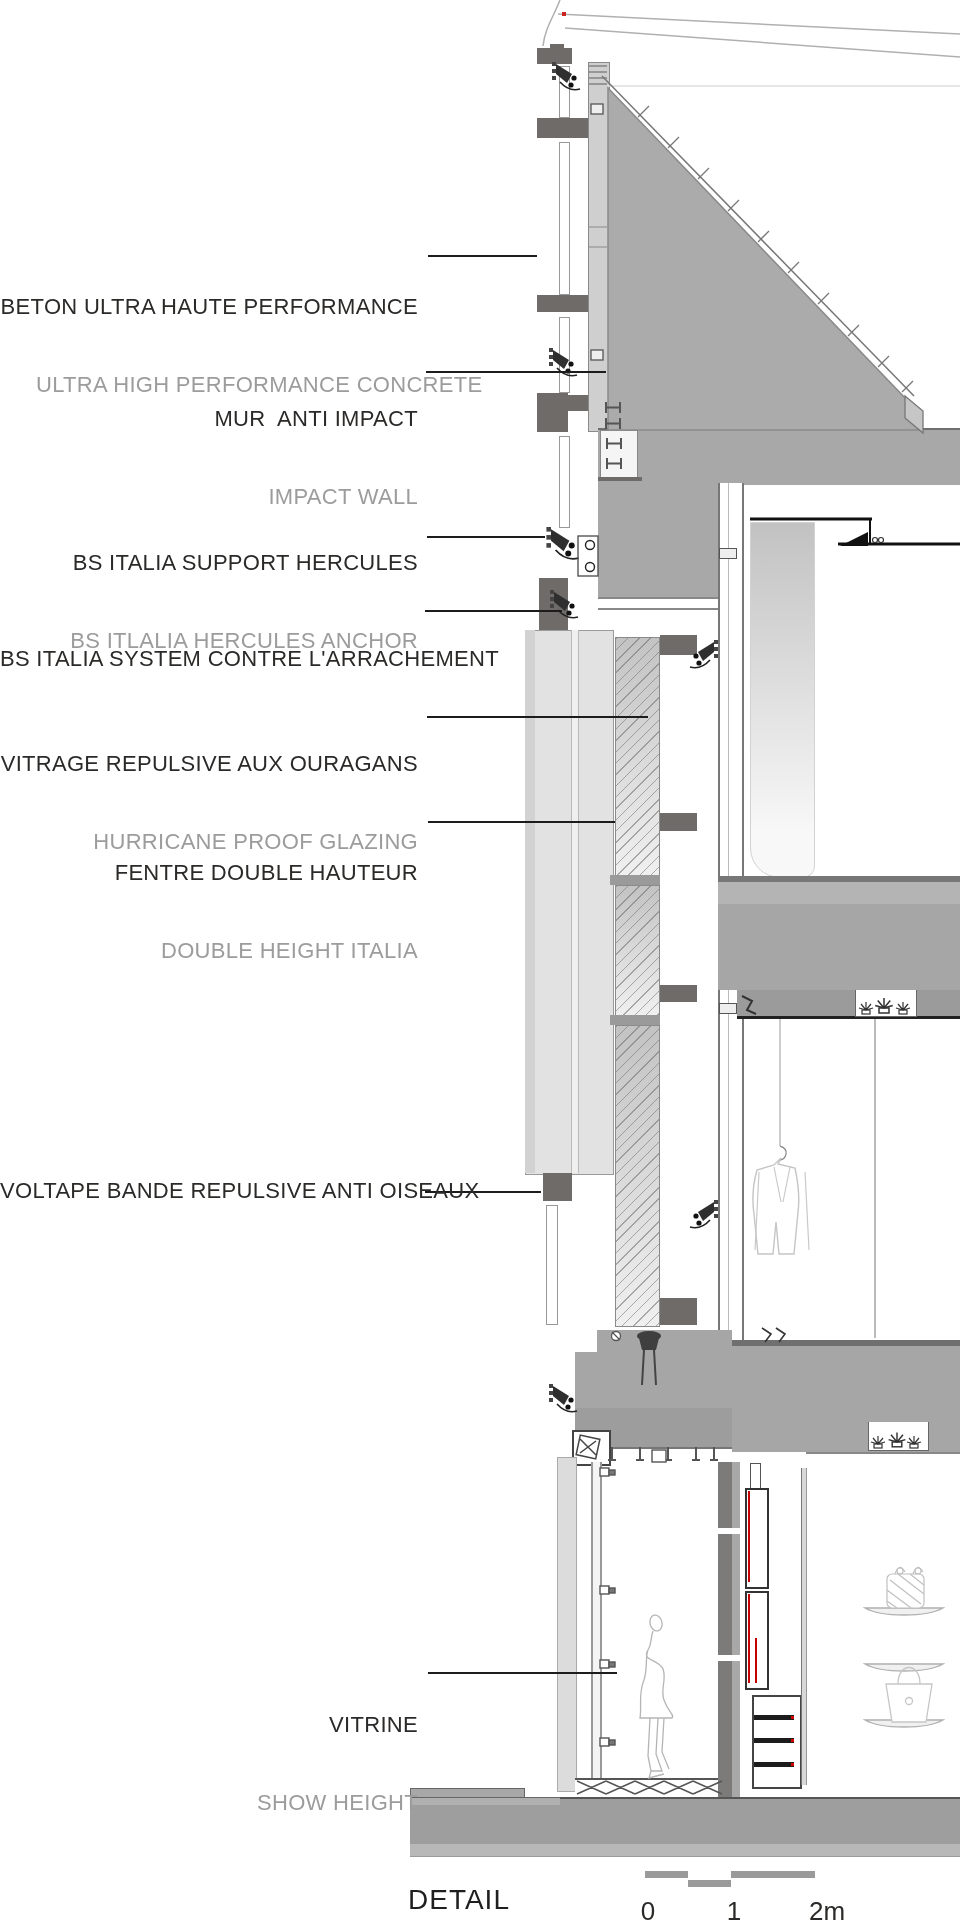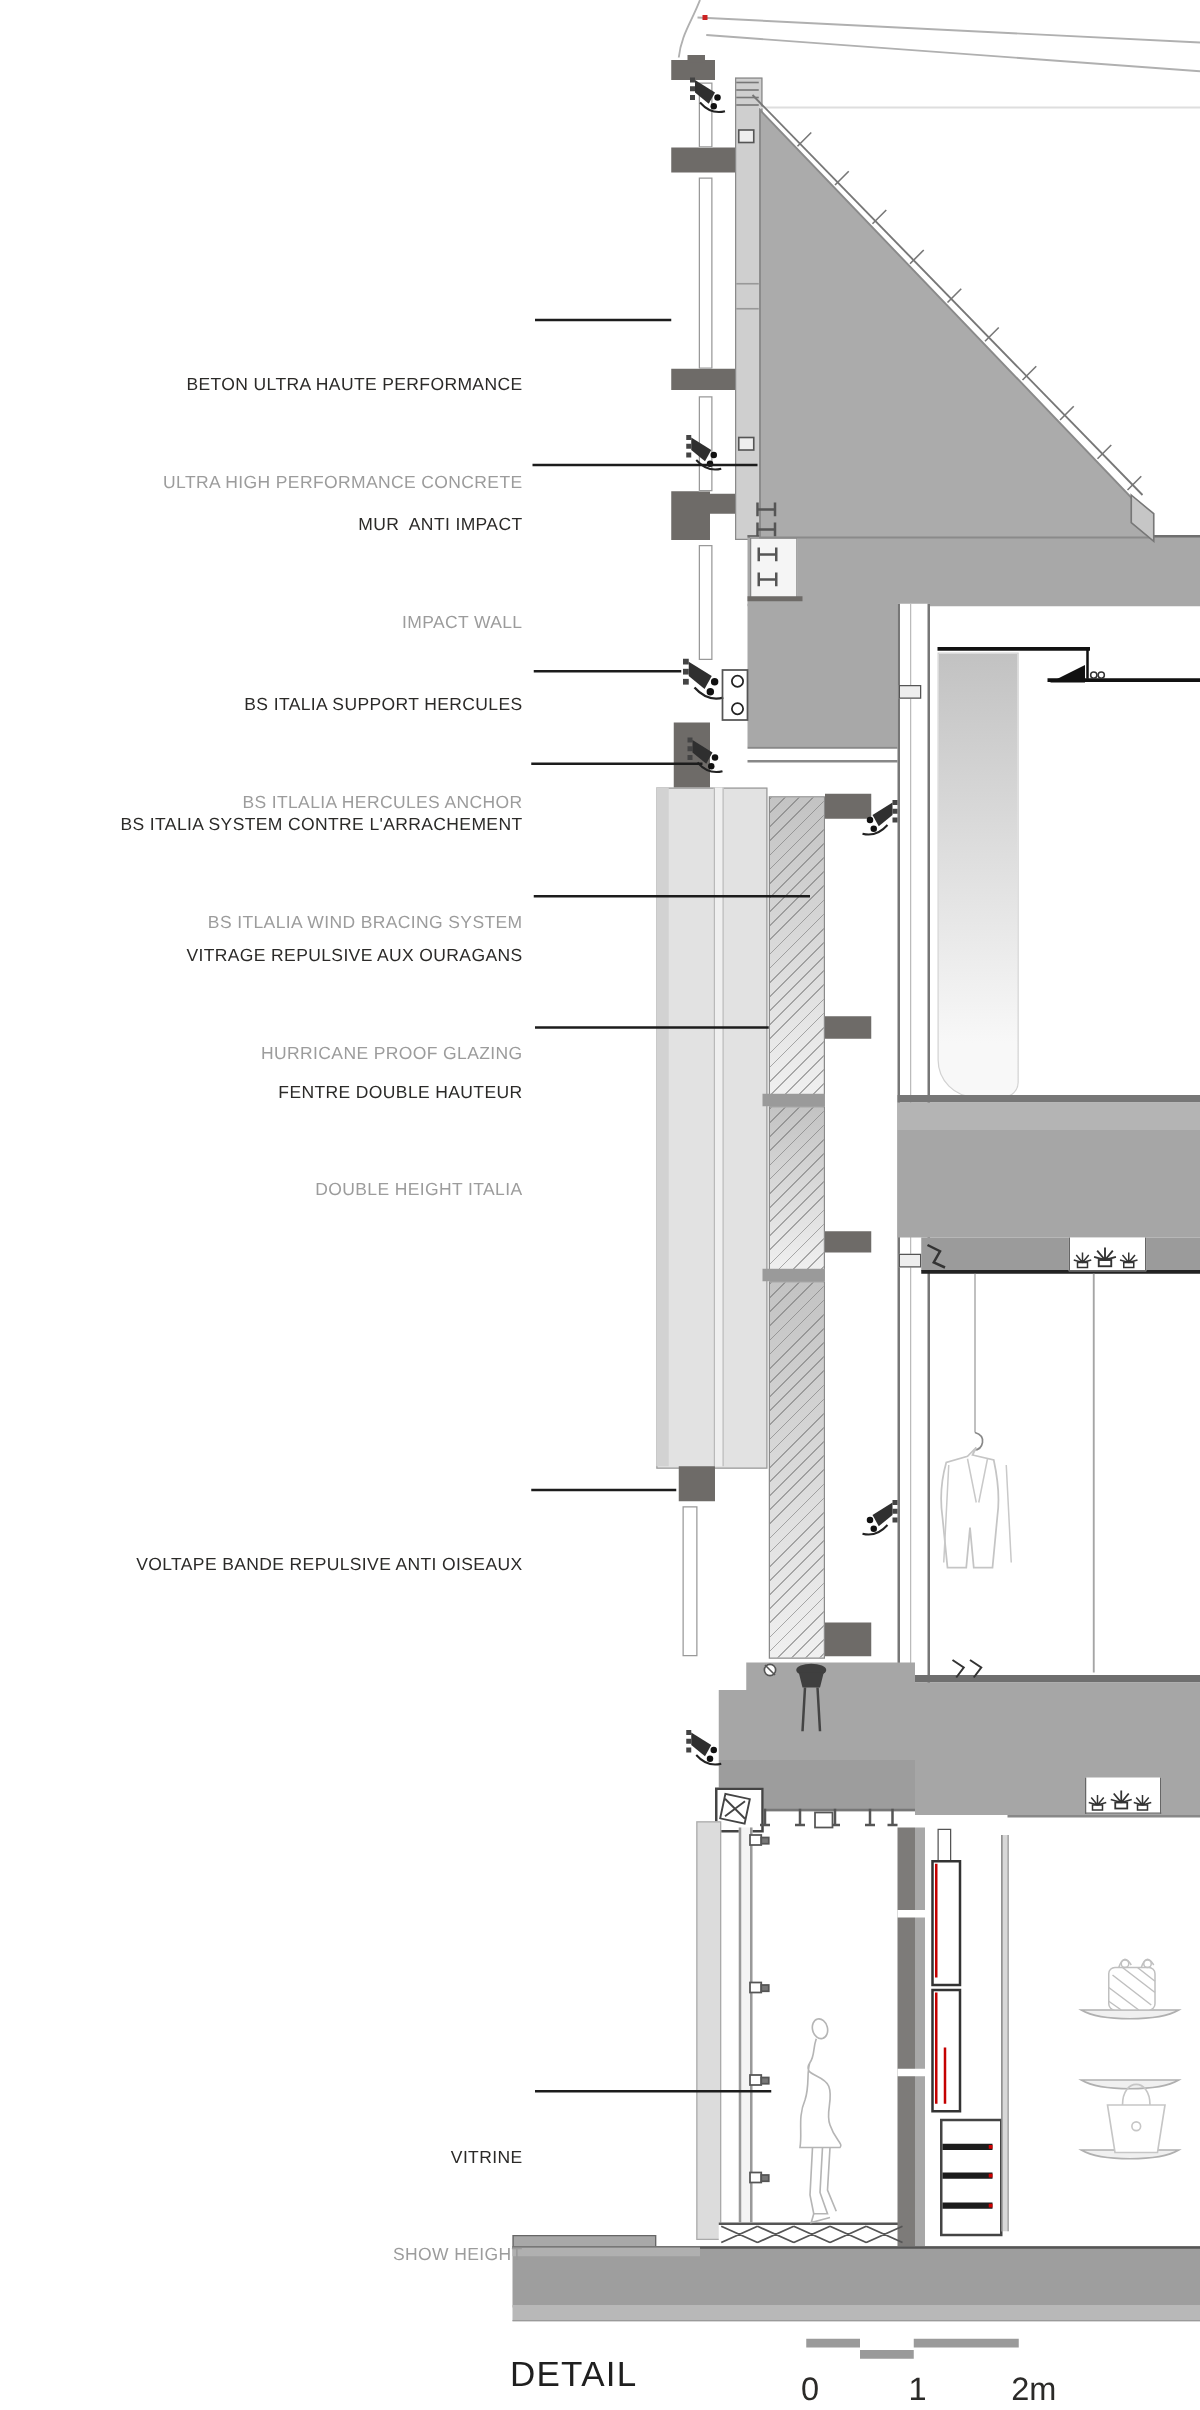--- a/index.html
+++ b/index.html
@@ -1,20 +1,20 @@
 <!DOCTYPE html>
 <html><head>
 <meta charset="utf-8">
 <style>
   html,body{margin:0;padding:0;background:#fff;}
   #stage{position:relative;width:960px;height:1928px;background:#fff;overflow:hidden;
          font-family:"Liberation Sans",sans-serif;}
   .abs{position:absolute;}
   .ann{position:absolute;left:0;width:418px;text-align:right;line-height:26px;
-       font-size:14px;letter-spacing:.3px;white-space:pre;}
+       font-size:22px;letter-spacing:.3px;white-space:pre;}
   .ann .fr{color:#2b2a28;display:block;}
   .ann .en{color:#9c9c9c;display:block;margin-left:36px;}
   .glass{background:
       repeating-linear-gradient(135deg, rgba(110,110,110,.55) 0 1px, rgba(0,0,0,0) 1px 8px),
       linear-gradient(180deg,#c3c3c3,#f0f0f0);
       border:1px solid #8a8a8a;}
   .darkc{background:#6e6b68;}
   .title{position:absolute;color:#1f1f1f;font-size:28px;letter-spacing:1px;}
   .scalenum{position:absolute;color:#2b2a28;font-size:26px;text-align:center;}
   .seg{position:absolute;background:#9a9a9a;height:7px;}
@@ -301,31 +301,30 @@
   <div class="ann" style="top:354px;">
     <span class="fr">MUR  ANTI IMPACT</span>
     <span class="en">IMPACT WALL</span>
   </div>
   <div class="ann" style="top:498px;">
     <span class="fr">BS ITALIA SUPPORT HERCULES</span>
     <span class="en">BS ITLALIA HERCULES ANCHOR</span>
   </div>
   <div class="ann" style="top:594px;">
     <span class="fr">BS ITALIA SYSTEM CONTRE L'ARRACHEMENT</span>
-    <span class="en">BS ITLALIA WIND BRACING SYSTEM</span>
   </div>
   <div class="ann" style="top:699px;">
     <span class="fr">VITRAGE REPULSIVE AUX OURAGANS</span>
     <span class="en">HURRICANE PROOF GLAZING</span>
   </div>
   <div class="ann" style="top:808px;">
     <span class="fr">FENTRE DOUBLE HAUTEUR</span>
     <span class="en">DOUBLE HEIGHT ITALIA</span>
   </div>
-  <div class="ann" style="top:1186px;">
+  <div class="ann" style="top:1126px;">
     <span class="fr">VOLTAPE BANDE REPULSIVE ANTI OISEAUX</span>
   </div>
   <div class="ann" style="top:1660px;">
     <span class="fr">VITRINE</span>
     <span class="en">SHOW HEIGHT</span>
   </div>
 
   <div class="title" style="left:408px;top:1884px;">DETAIL</div>
 
   <div class="seg" style="left:645px;top:1871px;width:43px;"></div>

